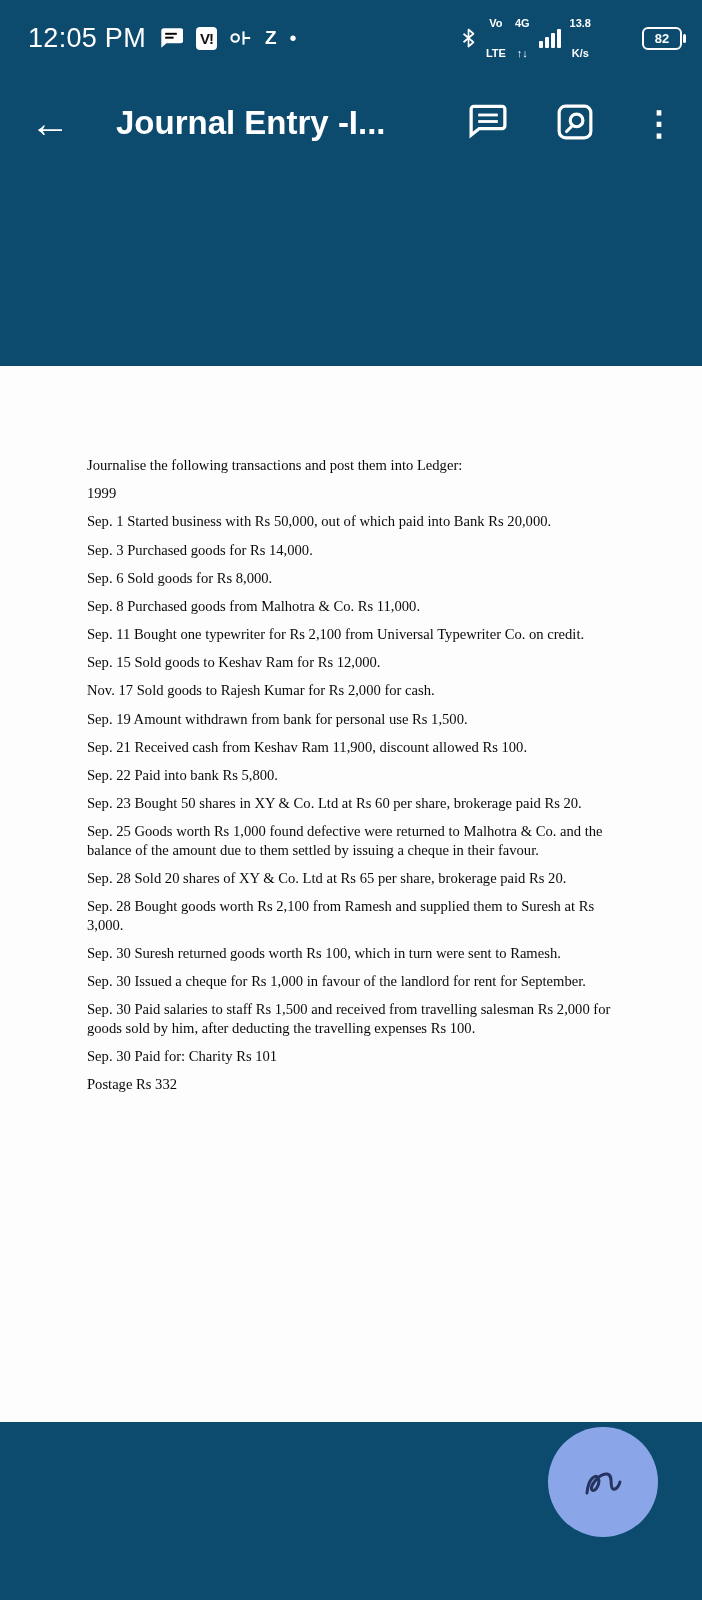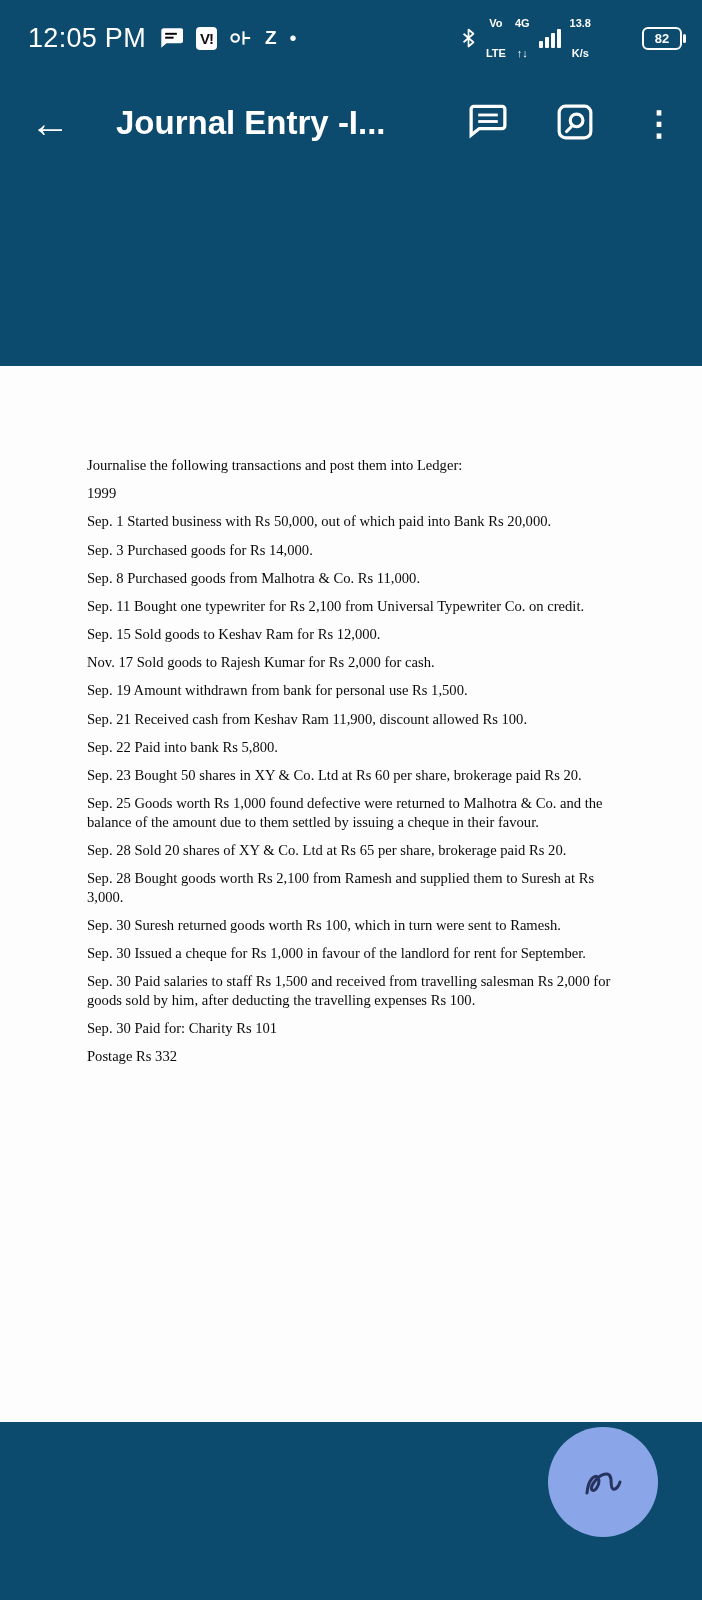--- a/index.html
+++ b/index.html
@@ -128,20 +128,21 @@
       <button class="overflow">⋮</button>
     </div>
   </nav>
 
   <main class="doc-page">
     <div class="doc-content">
         <p>Journalise the following transactions and post them into Ledger:</p>
         <p>1999</p>
         <p>Sep. 1 Started business with Rs 50,000, out of which paid into Bank Rs 20,000.</p>
         <p>Sep. 3 Purchased goods for Rs 14,000.</p>
+        <p>Sep. 6 Sold goods for Rs 8,000.</p>
         <p>Sep. 8 Purchased goods from Malhotra &amp; Co. Rs 11,000.</p>
         <p>Sep. 11 Bought one typewriter for Rs 2,100 from Universal Typewriter Co. on credit.</p>
         <p>Sep. 15 Sold goods to Keshav Ram for Rs 12,000.</p>
         <p>Nov. 17 Sold goods to Rajesh Kumar for Rs 2,000 for cash.</p>
         <p>Sep. 19 Amount withdrawn from bank for personal use Rs 1,500.</p>
         <p>Sep. 21 Received cash from Keshav Ram 11,900, discount allowed Rs 100.</p>
         <p>Sep. 22 Paid into bank Rs 5,800.</p>
         <p>Sep. 23 Bought 50 shares in XY &amp; Co. Ltd at Rs 60 per share, brokerage paid Rs 20.</p>
         <p>Sep. 25 Goods worth Rs 1,000 found defective were returned to Malhotra &amp; Co. and the balance of the amount due to them settled by issuing a cheque in their favour.</p>
         <p>Sep. 28 Sold 20 shares of XY &amp; Co. Ltd at Rs 65 per share, brokerage paid Rs 20.</p>

